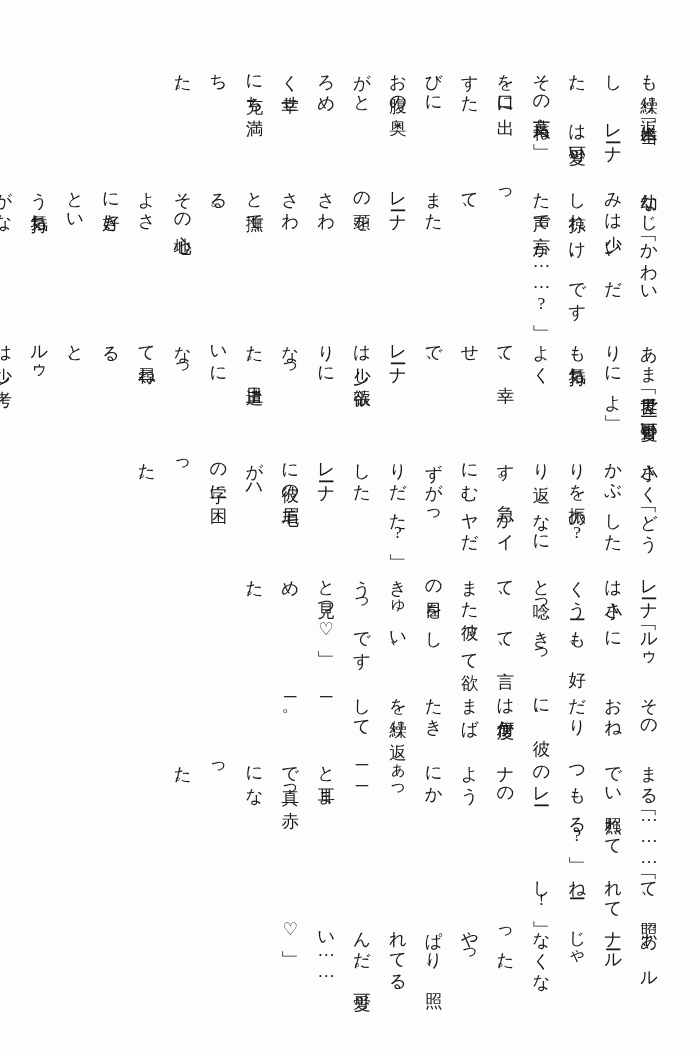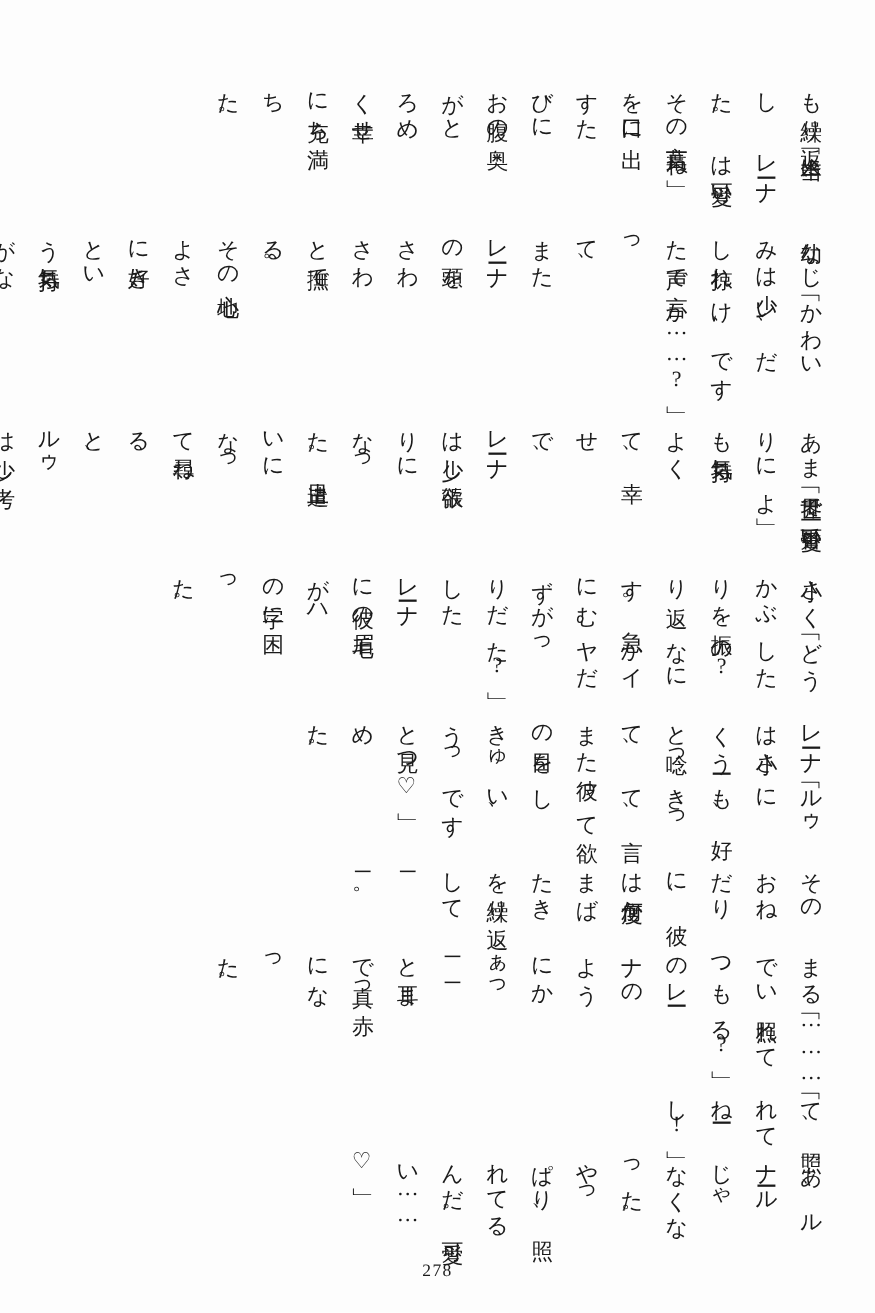--- a/index.html
+++ b/index.html
@@ -82,15 +82,14 @@
       <p class="para">「どうしたの? なにかイヤだった?」</p>
       <p class="para indent">レーナは小さくうーと唸って、また彼の目をきゅうっと見つめた。</p>
       <p class="para">「ルゥにも、好きって、言って欲しい、です♡」</p>
       <p class="para indent">そのおねだりに、彼は何度かまばたきを繰り返して──。</p>
       <p class="para indent">まるでいつものレーナのようにかぁっ──と耳まで真っ赤になった。</p>
       <p class="para">「………照れてる?」</p>
       <p class="para">「て、照れてねーし!」</p>
       <p class="para">「あ、ルナールじゃなくなった。やっぱり、照れてるんだ。可愛い……♡」</p>
     </div>
 
-  <div id="page-number">278</div>
 
 </div>
 
 </body></html>

